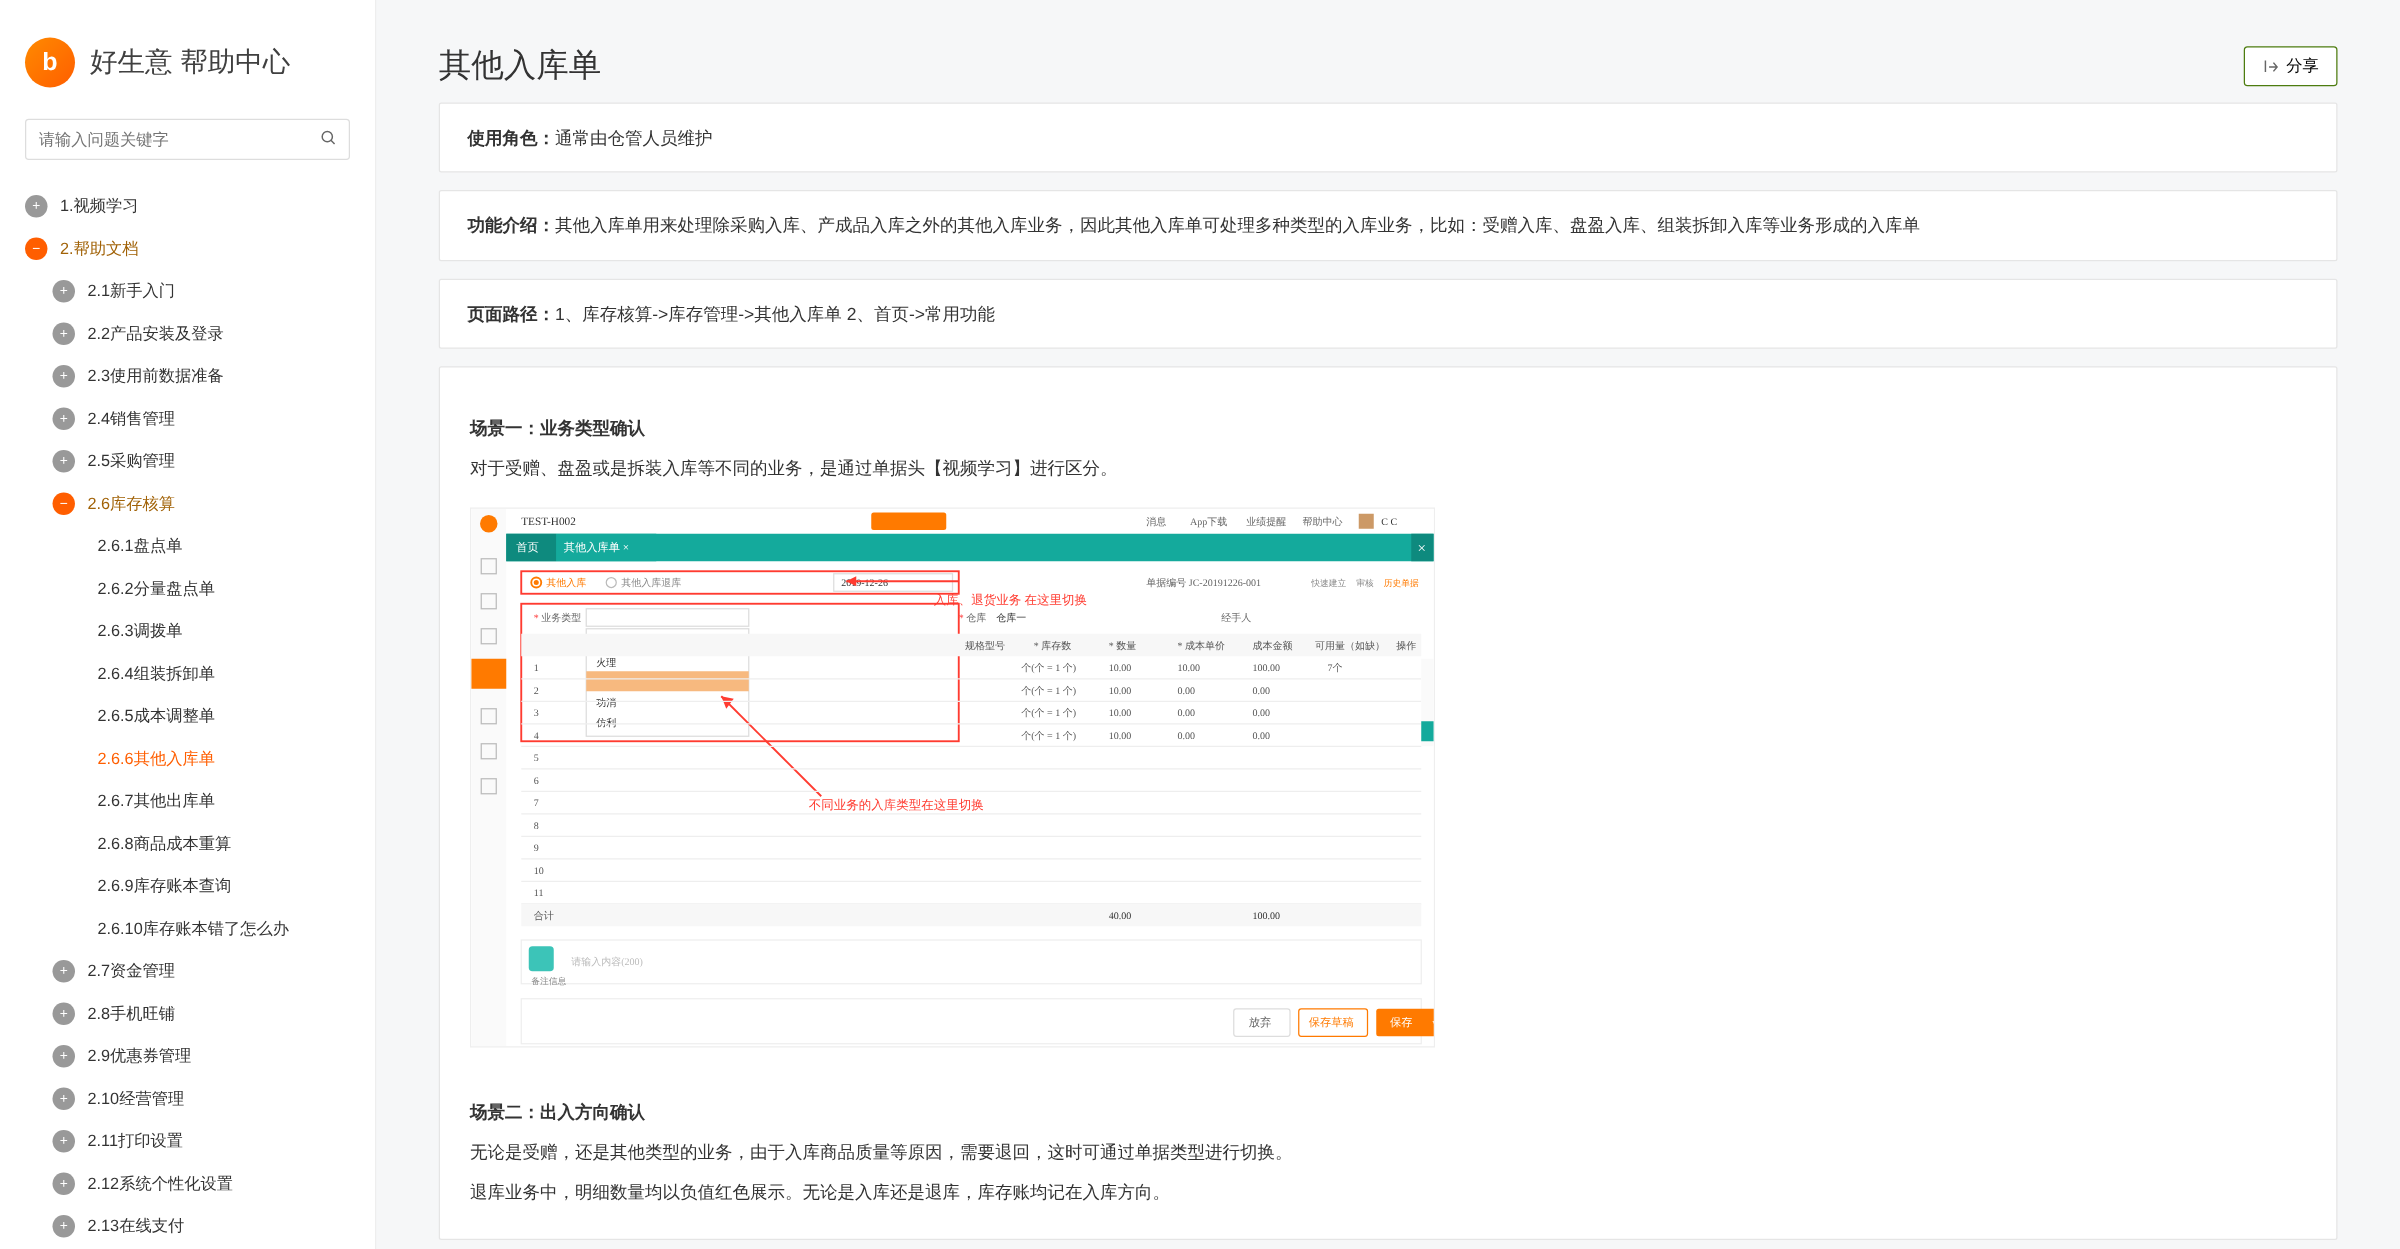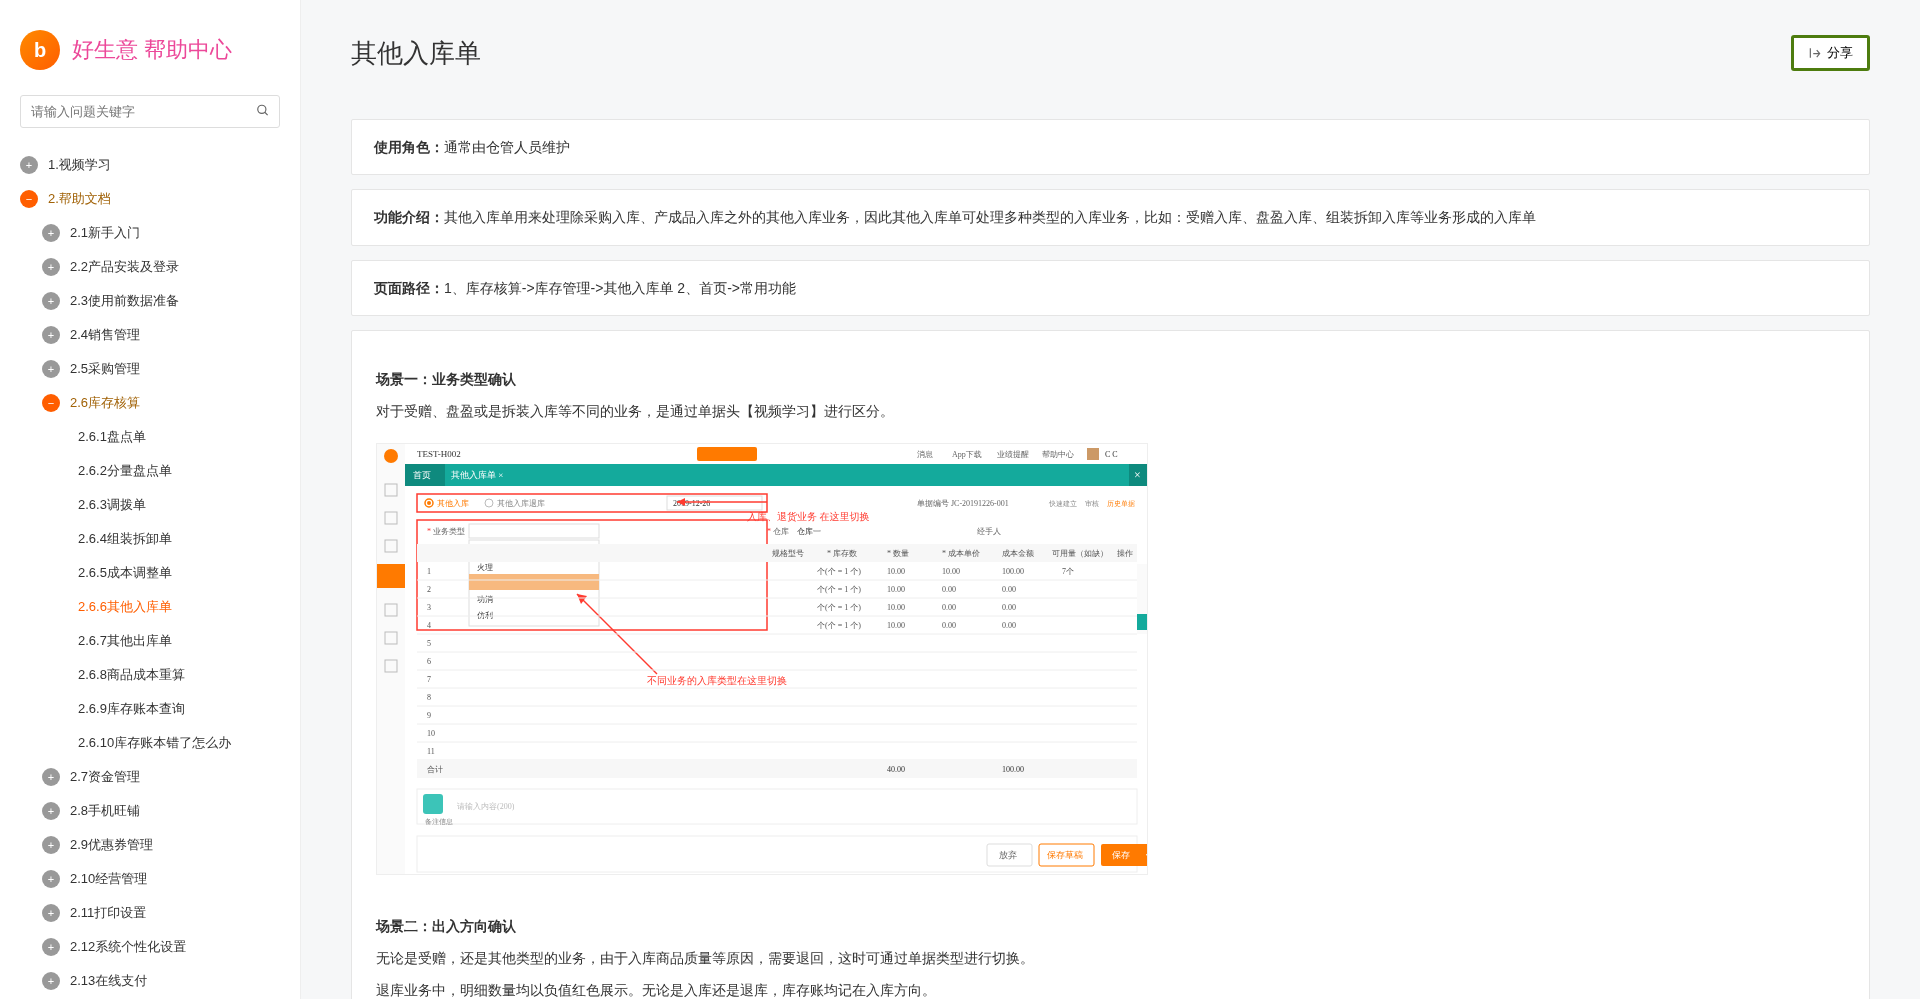--- a/index.html
+++ b/index.html
@@ -1,38 +1,38 @@
 <!DOCTYPE html>
 <html><head>
 <meta charset="utf-8">
 <style>
 * { margin: 0; padding: 0; box-sizing: border-box; }
 body { font-family: "Microsoft YaHei", Arial, sans-serif; font-size: 13px; color: #333; background: #fff; }
 .container { display: flex; width: 100%; }
 .sidebar { width: 300px; padding: 30px 20px; border-right: 0; flex-shrink: 0; }
 .logo-row { display: flex; align-items: center; margin-bottom: 25px; }
 .logo { width: 40px; height: 40px; border-radius: 50%; background: linear-gradient(135deg, #FF8A00, #FF5E00); color: #fff; display: flex; align-items: center; justify-content: center; font-weight: bold; font-size: 20px; margin-right: 12px; }
-.site-title { font-size: 22px; font-weight: 500; color: #ec4899; }
+.site-title { font-size: 22px; font-weight: 500; color: #404040; }
 .search-wrap { position: relative; margin-bottom: 20px; }
 .search-input { width: 100%; padding: 8px 42px 8px 10px; border: 1px solid #ddd; border-radius: 3px; font-size: 13px; outline: none; }
 .search-icon { position: absolute; right: 10px; top: 50%; transform: translateY(-50%); color: #999; }
 .nav-item { display: flex; align-items: center; padding: 8px 0; cursor: pointer; color: #333; }
 .nav-item .icon { width: 18px; height: 18px; border-radius: 50%; background: #999; color: #fff; display: inline-flex; align-items: center; justify-content: center; font-size: 11px; margin-right: 10px; flex-shrink: 0; line-height: 1; }
 .nav-item.active > .icon { background: #FF5E00; }
 .nav-item.active > .label { color: #a16207; }
 .nav-level-1 { padding-left: 0; }
 .nav-level-2 { padding-left: 22px; }
 .nav-level-3 { padding-left: 58px; text-align: center; }
 .nav-level-3 .label { font-size: 13px; }
 .nav-item.current .label { color: #FF5E00; }
 .main { flex: 1; background: #f6f7f8; padding: 0; border-left: 1px solid #eee; }
 .main-inner { padding: 35px 50px; }
-.page-header { display: flex; justify-content: space-between; align-items: center; margin-bottom: 48px; }
+.page-header { display: flex; justify-content: space-between; align-items: center; margin-bottom: 12px; }
 .page-title { font-size: 26px; font-weight: 500; }
-.share-btn { border: 3px solid #4d7c0f; background: #fff; padding: 6px 14px; border-radius: 3px; cursor: pointer; font-size: 13px; display: inline-flex; align-items: center; gap: 5px; }
+.share-btn { border: 1px solid #4d7c0f; background: #fff; padding: 6px 14px; border-radius: 3px; cursor: pointer; font-size: 13px; display: inline-flex; align-items: center; gap: 5px; }
 .info-box { background: #fff; border: 1px solid #e5e5e5; border-radius: 2px; padding: 16px 22px; margin-bottom: 14px; font-size: 14px; line-height: 1.6; }
 .info-label { font-weight: bold; }
 .steps-wrap { background: #fff; border: 1px solid #e5e5e5; border-radius: 2px; padding: 20px 24px; }
 .steps-wrap p { font-size: 14px; line-height: 2; margin-bottom: 4px; }
 .steps-wrap .scene { font-weight: bold; margin-top: 14px; }
 .screenshot { margin: 14px 0 20px; border: 1px solid #eee; display: inline-block; }
 .screenshot svg { display: block; }
 </style>
 </head>
 <body>

